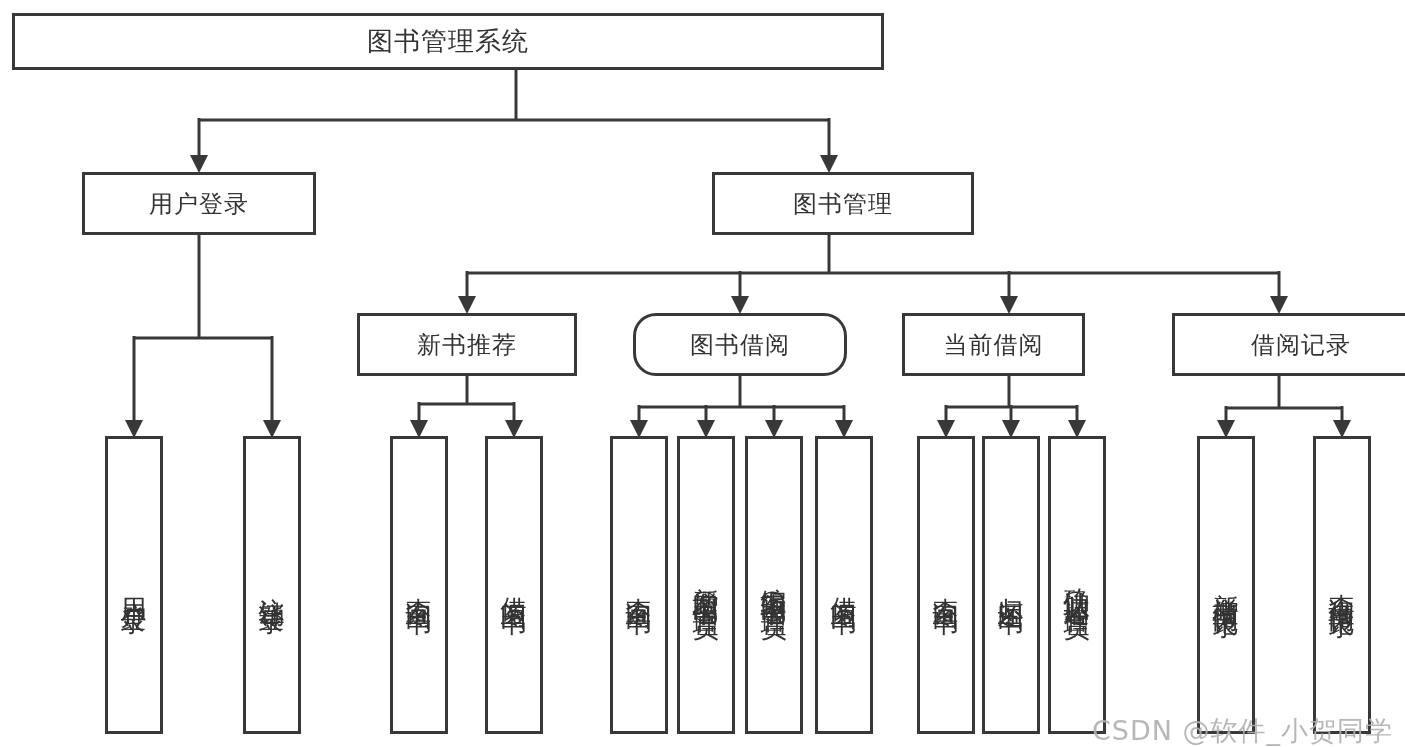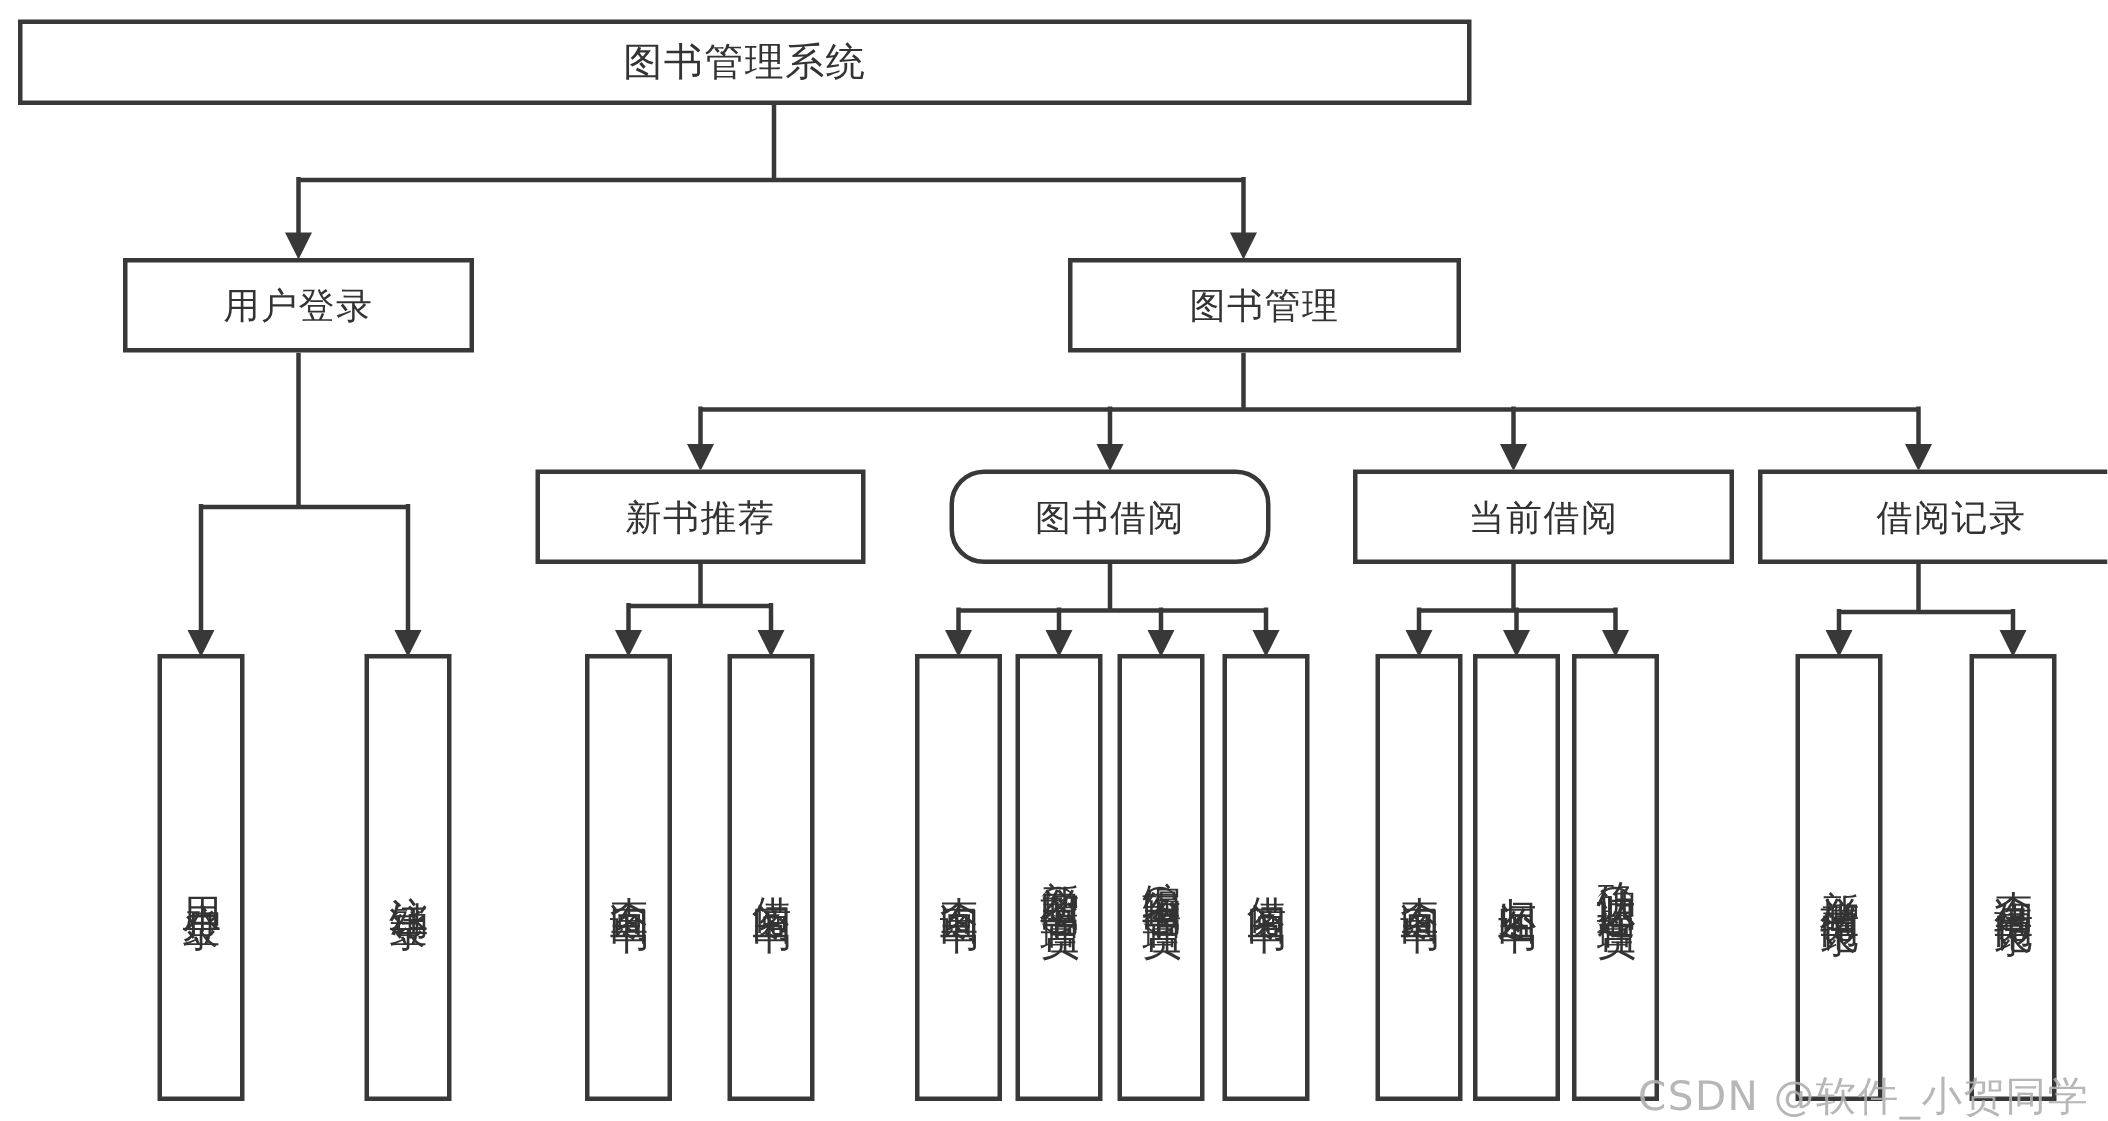--- a/index.html
+++ b/index.html
@@ -34,27 +34,27 @@
     background: #ffffff;
     border: 3px solid var(--line, #383838);
     display: flex;
     align-items: center;
     justify-content: center;
     font-size: 24px;
     letter-spacing: 1px;
     color: var(--text, #333333);
     white-space: nowrap;
   }
-  .box.root  { left: 12px;  top: 13px;  width: 969px; height: 57px; font-size: 26px; align-items: center; }
+  .box.root  { left: 12px;  top: 13px;  width: 872px; height: 57px; font-size: 26px; align-items: center; }
   .box.lv2a  { left: 82px;  top: 172px; width: 234px;  height: 63px; }
   .box.lv2b  { left: 712px; top: 172px; width: 262px;  height: 63px; }
   .box.lv3   { top: 313px; height: 63px; }
   .box.lv3a  { left: 357px;  width: 220px; }
   .box.lv3b  { left: 633px;  width: 214px; border-radius: 23px; }
-  .box.lv3c  { left: 902px;  width: 254px; }
+  .box.lv3c  { left: 902px;  width: 183px; }
   .box.lv3d  { left: 1172px; width: 258px; }
   .vbox {
     position: absolute;
     top: 436px;
     width: 58px;
     height: 298px;
     background: #ffffff;
     border: 3px solid var(--line, #383838);
     display: flex;
     align-items: center;

